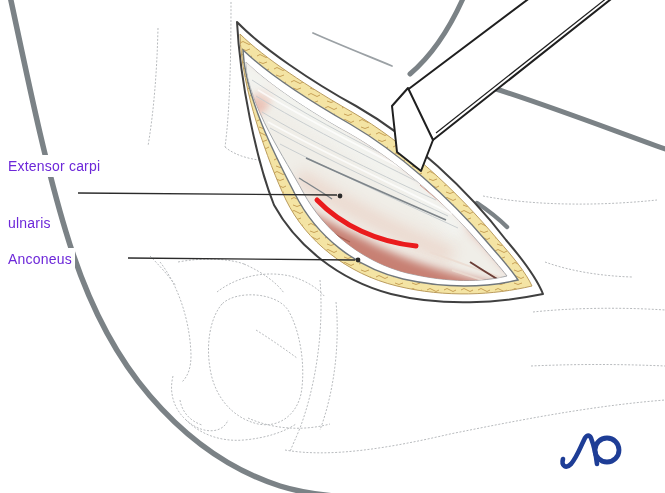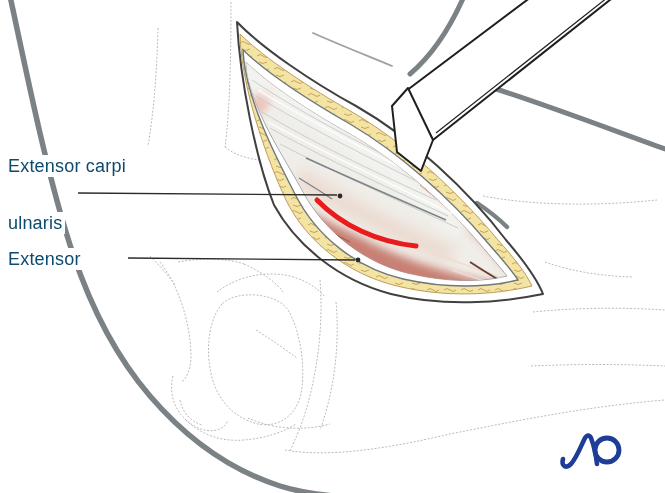--- a/index.html
+++ b/index.html
@@ -2,21 +2,21 @@
 <html><head>
 <meta charset="utf-8">
 <style>
   html,body{margin:0;padding:0;background:#fff;}
   .stage{
     position:relative;width:665px;height:493px;background:#ffffff;
     font-family:"Liberation Sans", sans-serif;overflow:hidden;
   }
   .stage svg.art{position:absolute;left:0;top:0;}
   .anat-label{
-    position:absolute;font-size:18px;line-height:20px;color:#0c4a6e;
+    position:absolute;font-size:14px;line-height:20px;color:#6d28d9;
     background:#ffffff;padding:1px 3px;white-space:nowrap;letter-spacing:.2px;
   }
   #lbl-ecu1{left:5px;top:155px;}
   #lbl-ecu2{left:5px;top:182px;margin-top:30px;}
   #lbl-anconeus{left:5px;top:248px;}
 </style>
 </head>
 <body>
 
 <div class="stage">
@@ -161,15 +161,15 @@
   </g>
 
   <g stroke="#1e3d96" fill="none" stroke-linecap="round" aria-label="AO">
     <path stroke-width="4.6" d="M563,459 C561,466 566,469 571,464 C577,457 580,448 584,440 C586,435 589,434 591,438 C594,446 596,455 597,464"></path>
     <circle stroke-width="4.8" cx="607" cy="450" r="12"></circle>
   </g>
 </svg>
 
 <div class="anat-label" id="lbl-ecu1">Extensor carpi</div>
 <div class="anat-label" id="lbl-ecu2">ulnaris</div>
-<div class="anat-label" id="lbl-anconeus">Extensor</div>
+<div class="anat-label" id="lbl-anconeus">Anconeus</div>
 
 </div>
 
 </body></html>

